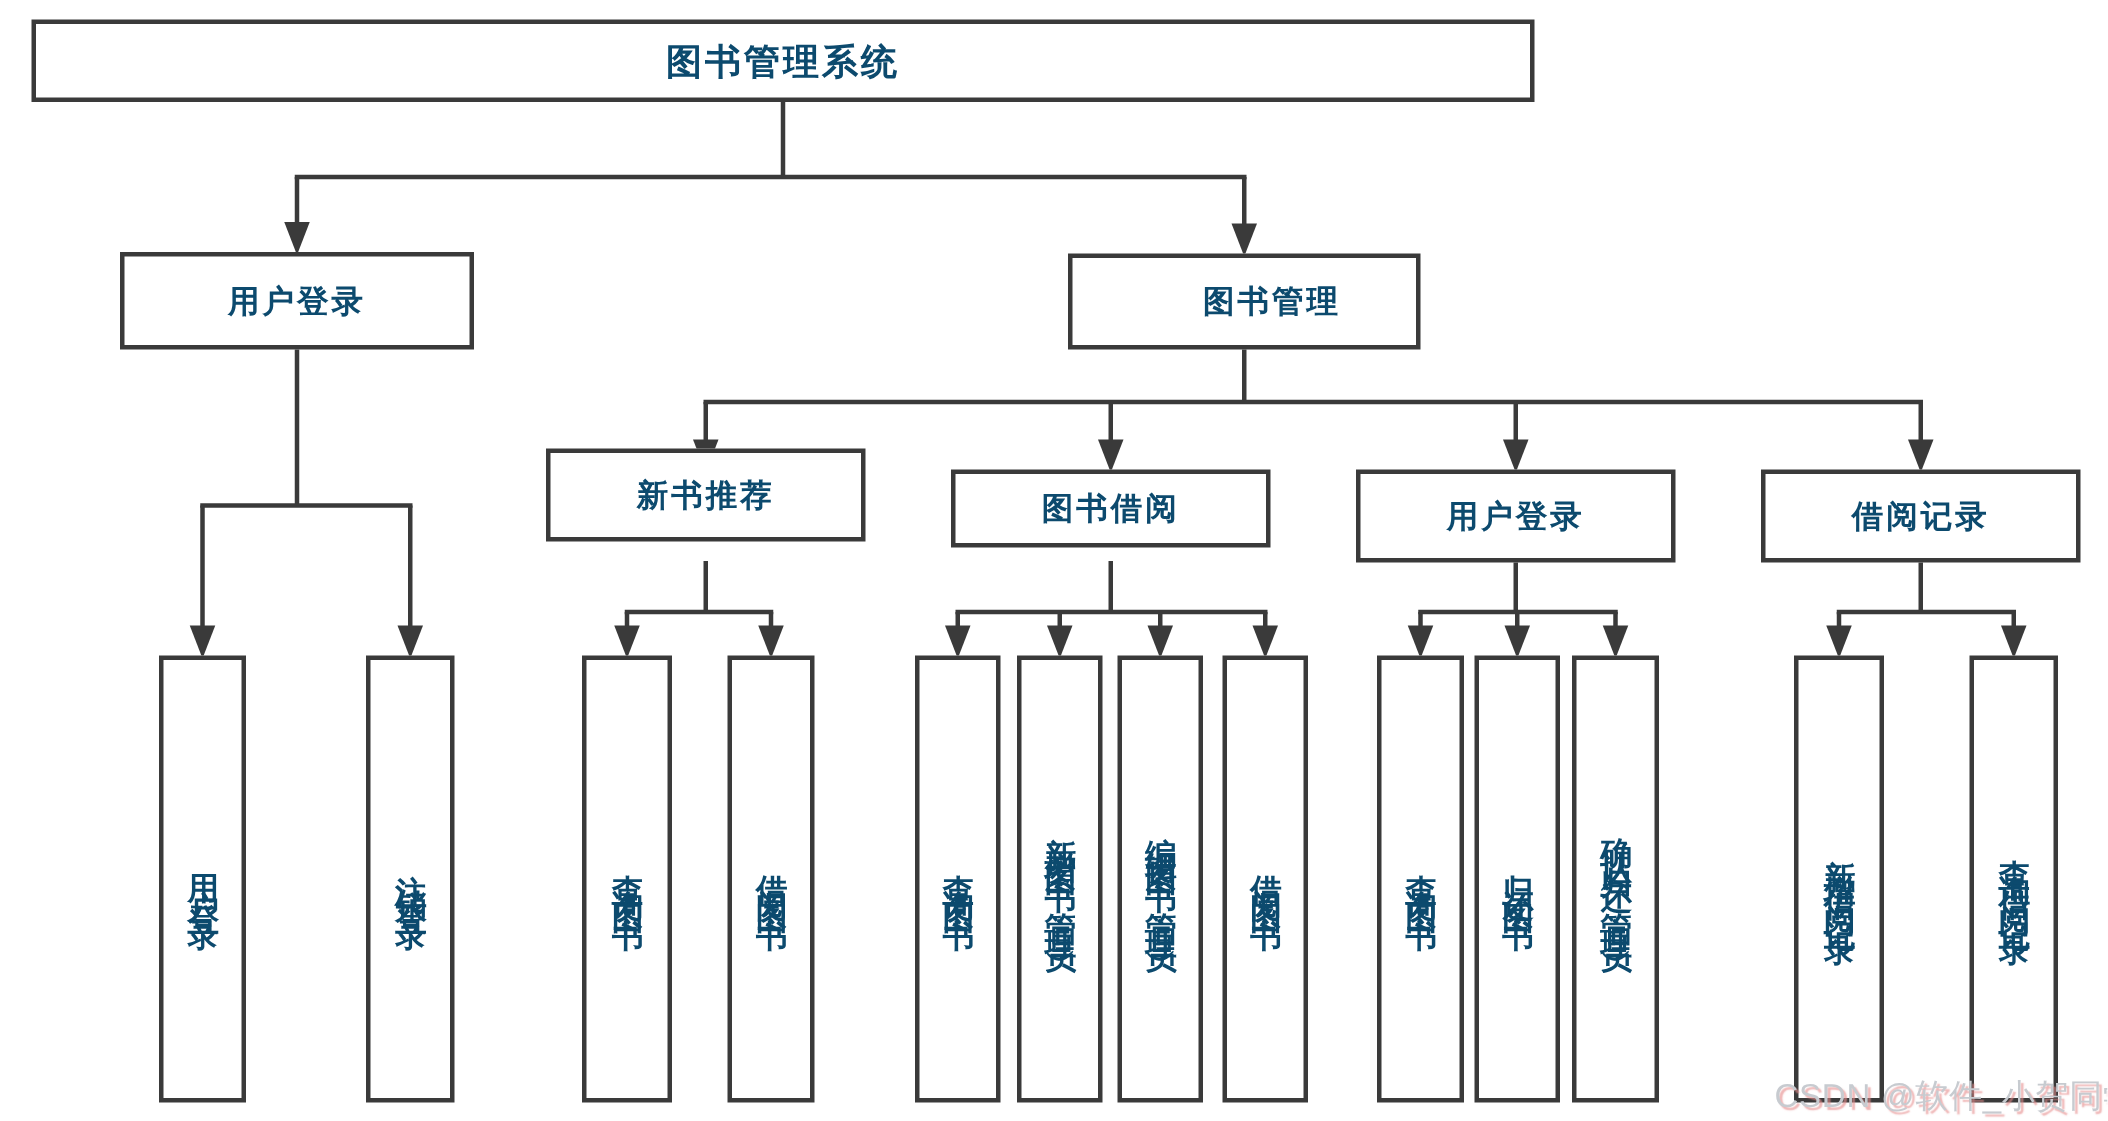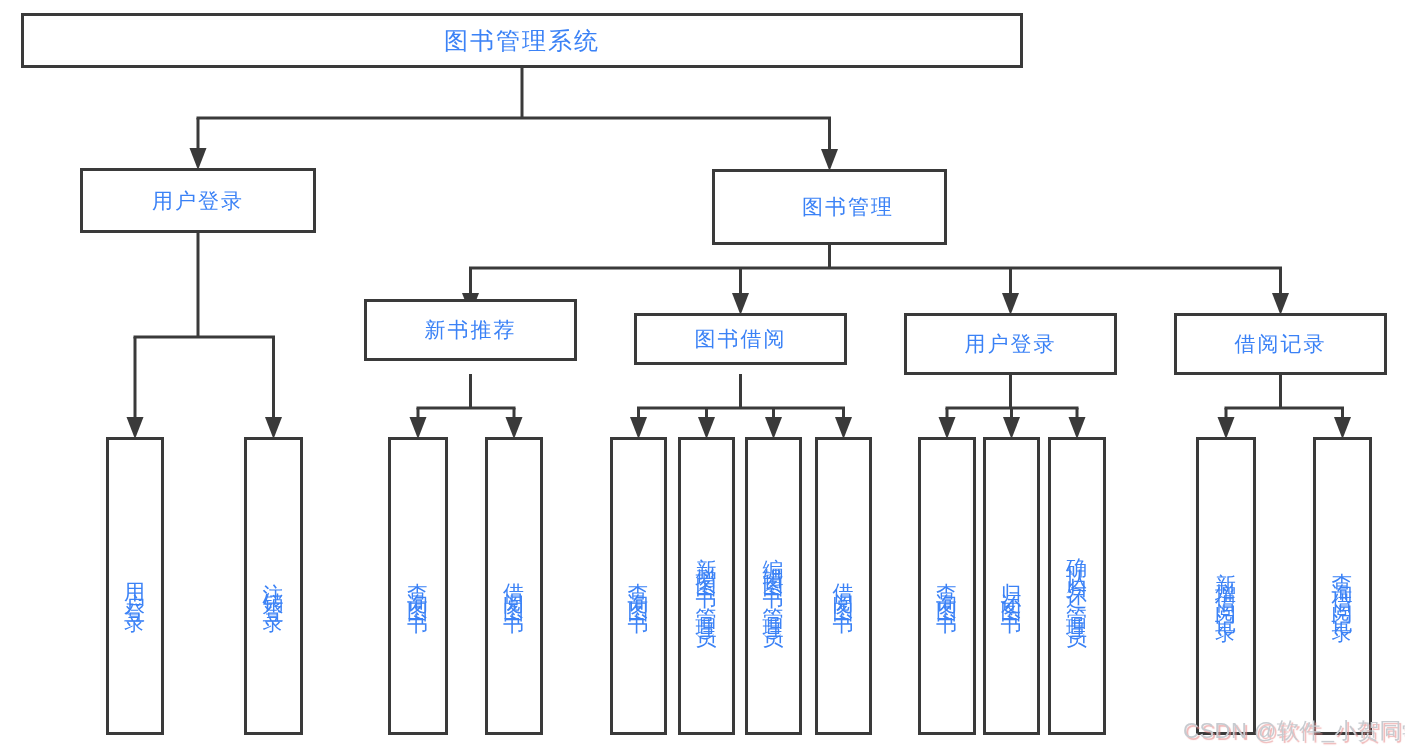--- a/index.html
+++ b/index.html
@@ -10,21 +10,22 @@
     font-family:"Liberation Sans","DejaVu Sans",sans-serif;
     overflow:hidden;
   }
   #connectors{position:absolute;left:0;top:0;width:1405px;height:747px;pointer-events:none;}
   .node{
     position:absolute;
     box-sizing:border-box;
     border:3px solid #3a3a3a;
     background:#ffffff;
     display:flex;align-items:center;justify-content:center;
-    color:#3b82f6;
+    color:#0c4a6e;
+    font-weight:bold;
   }
   .node-h{font-size:21px;letter-spacing:2px;}
   .node-root{font-size:24px;}
   .node-v span{
     writing-mode:vertical-rl;
     text-orientation:mixed;
     line-height:1;
     font-size:21px;
     letter-spacing:10px;
     white-space:nowrap;
@@ -98,21 +99,21 @@
       <line x1="1342.5" y1="408" x2="1342.5" y2="421" stroke="#3a3a3a" stroke-width="3"></line>
       <polygon points="1334,417 1351,417 1342.5,439" fill="#3a3a3a"></polygon>
     </svg>
   <div id="nodes">
       <div class="node node-h node-root" style="left: 21px; top: 13px; width: 1002px; height: 55px;">
         <span>图书管理系统</span>
       </div>
       <div class="node node-h" style="left: 80px; top: 168px; width: 236px; height: 65px;">
         <span>用户登录</span>
       </div>
-      <div class="node node-h" style="left: 712px; top: 169px; width: 235px; height: 76px; padding-left: 37px;">
+      <div class="node node-h" style="left: 712px; top: 169px; width: 235px; height: 64px; padding-left: 37px;">
         <span>图书管理</span>
       </div>
       <div class="node node-h" style="left: 364px; top: 299px; width: 213px; height: 62px;">
         <span>新书推荐</span>
       </div>
       <div class="node node-h" style="left: 634px; top: 313px; width: 213px; height: 52px;">
         <span>图书借阅</span>
       </div>
       <div class="node node-h" style="left: 904px; top: 313px; width: 213px; height: 62px;">
         <span>用户登录</span>

